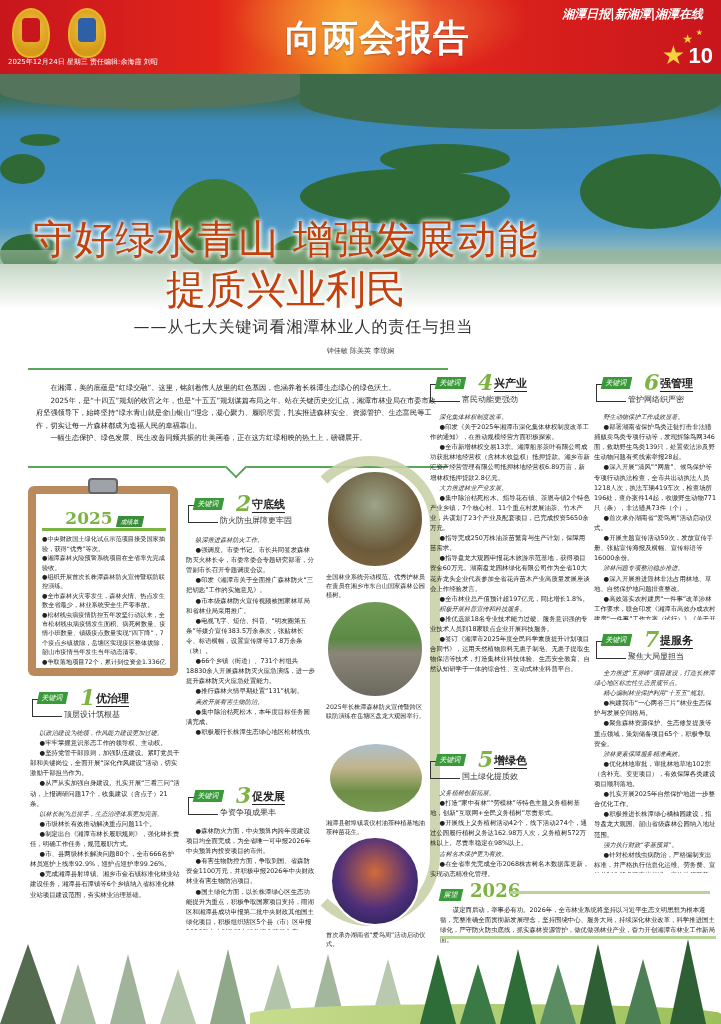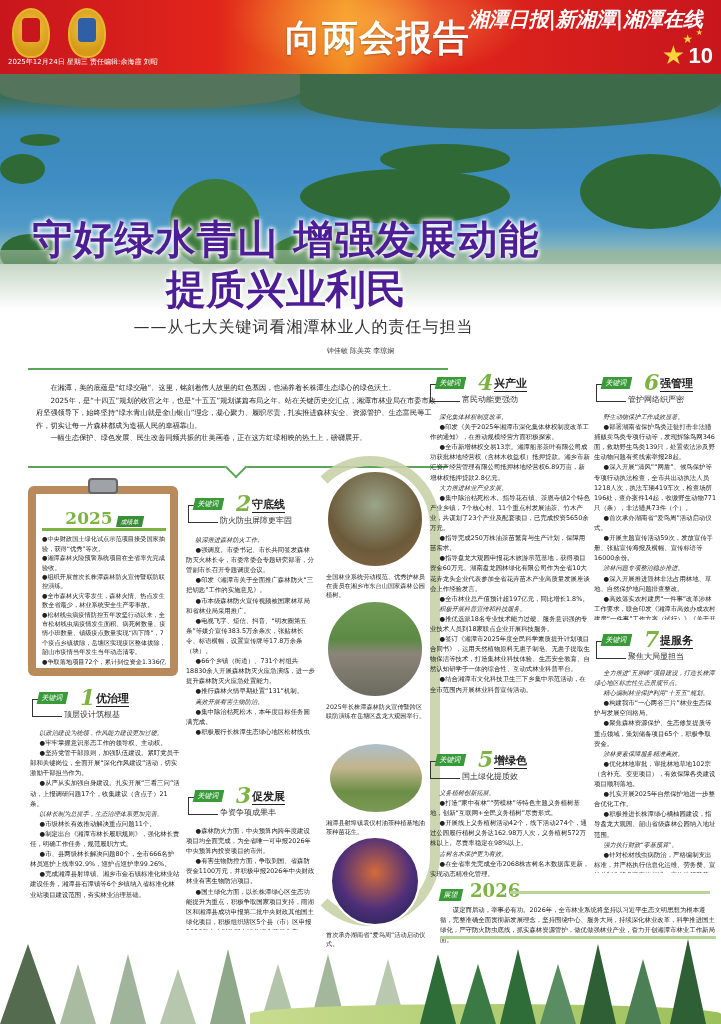--- a/index.html
+++ b/index.html
@@ -5,27 +5,27 @@
 *{margin:0;padding:0;box-sizing:border-box;}
 body{width:721px;height:1024px;overflow:hidden;background:#fff;font-family:"DejaVu Sans",sans-serif;color:#222;position:relative;}
 .header{position:absolute;left:0;top:0;width:721px;height:74px;background:linear-gradient(90deg,#c8161d 0%,#e1251b 30%,#f28a1e 48%,#e1251b 60%,#c8161d 100%);overflow:hidden;}
 .header:before{content:"";position:absolute;left:230px;top:-40px;width:300px;height:120px;background:radial-gradient(ellipse at center,rgba(255,200,80,.55),rgba(255,200,80,0) 70%);}
 .emblem{position:absolute;top:8px;width:38px;height:50px;border-radius:50% 50% 45% 45%;background:radial-gradient(circle at 50% 40%,#f5c542,#d49a18 70%);border:2px solid #e9b62c;}
 .emblem.e1{left:12px;}
 .emblem.e2{left:68px;}
 .emblem .inner{position:absolute;left:8px;top:8px;width:18px;height:24px;background:#c8161d;border-radius:4px;}
 .h-title{position:absolute;left:285px;top:14px;font-family:"DejaVu Serif",serif;font-weight:bold;font-size:36px;color:#fff;letter-spacing:1px;text-shadow:0 1px 2px rgba(0,0,0,.3);}
 .h-date{position:absolute;left:8px;top:57px;font-size:7px;color:#fff;}
-.h-brand{position:absolute;right:18px;top:6px;font-family:"DejaVu Serif",serif;font-style:italic;font-weight:bold;font-size:20px;color:#fff;}
+.h-brand{position:absolute;right:18px;top:6px;font-family:"DejaVu Serif",serif;font-style:italic;font-weight:bold;font-size:12px;color:#fff;}
 .h-page{position:absolute;right:8px;top:43px;font-family:Liberation Sans, sans-serif;font-weight:bold;font-size:22px;color:#fff;}
 .star{position:absolute;color:#f9d33b;}
 .hero{position:absolute;left:0;top:74px;width:721px;height:190px;background:linear-gradient(180deg,#5d7a6a 0%,#3a6d55 12%,#3b88b8 25%,#3e8dc2 55%,#4f9ac8 80%,#a9c7b7 100%);overflow:hidden;}
 .island{position:absolute;background:#2f6a36;border-radius:50%;}
 .mountain{position:absolute;top:0;height:45px;background:#3d6b4a;border-radius:0 0 50% 50%;}
-.main-title{position:absolute;left:0;width:572px;text-align:center;font-family:"DejaVu Serif",serif;font-weight:bold;color:#4c1d95;text-shadow:0 0 4px #fff,0 0 4px #fff,0 0 6px #fff;}
+.main-title{position:absolute;left:0;width:572px;text-align:center;font-family:"DejaVu Serif",serif;font-weight:normal;color:#c2410c;text-shadow:0 0 4px #fff,0 0 4px #fff,0 0 6px #fff;}
 .mt1{top:212px;font-size:40px;letter-spacing:1px;}
 .mt2{top:262px;font-size:40px;}
 .swirl{position:absolute;left:0;top:250px;width:721px;height:60px;background:linear-gradient(180deg,rgba(150,180,150,.7),rgba(255,255,255,0));}
 .subtitle{position:absolute;left:0;width:607px;top:317px;text-align:center;font-size:16px;color:#333;letter-spacing:1px;}
 .authors{position:absolute;left:0;width:721px;top:346px;text-align:center;font-size:7px;color:#444;}
 .intro{position:absolute;left:28px;top:368px;width:420px;height:100px;border-top:2px solid #5aa55a;border-bottom:2px solid #5aa55a;padding:12px 8px 0 8px;font-size:7.2px;line-height:12.5px;color:#222;}
 .intro p{text-indent:2em;}
 .intro:after{content:"";position:absolute;left:200px;bottom:-9px;width:14px;height:14px;background:#fff;border-right:2px solid #5aa55a;border-bottom:2px solid #5aa55a;transform:rotate(45deg);}
 .clipboard{position:absolute;left:28px;top:486px;width:150px;height:190px;background:#b98b5c;border-radius:6px;padding:8px;}
 .clip{position:absolute;left:60px;top:-8px;width:30px;height:16px;background:#9fa3a8;border-radius:4px;border:2px solid #666;}
@@ -202,21 +202,20 @@
   <p>●印发《关于2025年湘潭市深化集体林权制度改革工作的通知》，在推动规模经营方面积极探索。</p>
   <p>●全市新增林权交易13宗。湘潭船形茶叶有限公司成功获批林地经营权（含林木收益权）抵押贷款。湘乡市新汇资产经营管理有限公司抵押林地经营权6.89万亩，新增林权抵押贷款2.8亿元。</p>
   <p class="it">大力推进林业产业发展。</p>
   <p>●集中除治枯死松木。指导花石镇、茶恩寺镇2个特色产业乡镇，7个核心村、11个重点村发展油茶、竹木产业，共谋划了23个产业及配套项目，已完成投资5650余万元。</p>
   <p>●指导完成250万株油茶苗繁育与生产计划，保障用苗需求。</p>
   <p>●指导盘龙大观园申报花木旅游示范基地，获得项目资金60万元。湖南盘龙园林绿化有限公司作为全省10大花卉龙头企业代表参加全省花卉苗木产业高质量发展座谈会上作经验发言。</p>
   <p>●全市林业总产值预计超197亿元，同比增长1.8%。</p>
   <p class="it">积极开展科普宣传和科技服务。</p>
   <p>●推优选派18名专业技术能力过硬、服务意识强的专业技术人员到18家联点企业开展科技服务。</p>
   <p>●签订《湘潭市2025年度全民科学素质提升计划项目合同书》，运用天然植物原料无患子制皂、无患子提取生物保洁等技术，打造集林业科技体验、生态安全教育、自然认知研学于一体的综合性、互动式林业科普平台。</p>
-  <p>●结合湘潭市文化科技卫生三下乡集中示范活动，在全市范围内开展林业科普宣传活动。</p>
 </div>
 
 <div class="kw" style="left:430px;top:752px;width:160px;">
   <div class="bracket"></div>
     <div class="line2"></div>
   <span class="lab">关键词</span>
   <span class="num">5</span>
   <span class="word">增绿色</span>
   <span class="sub">国土绿化提质效</span>
 </div>

